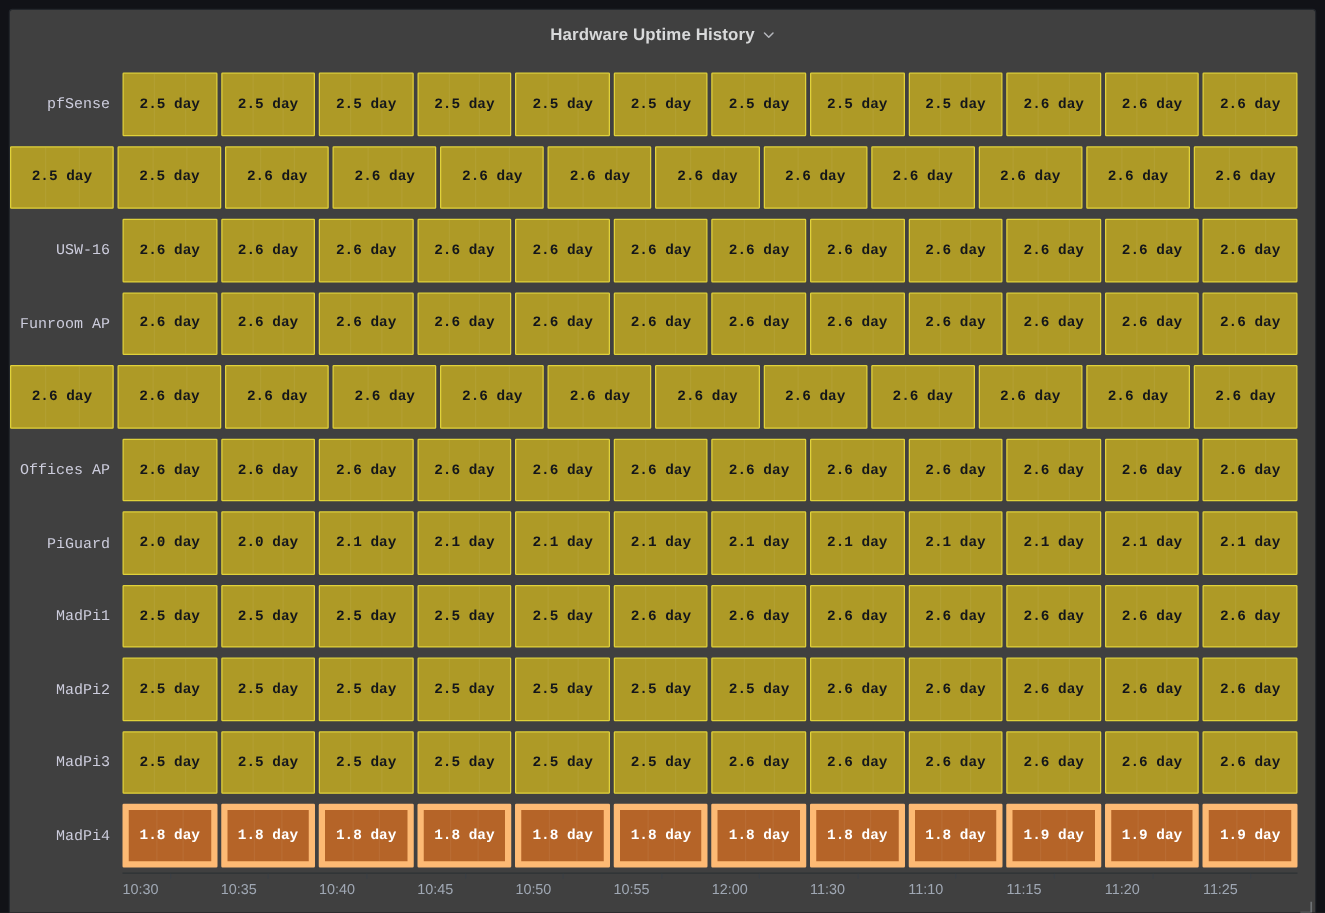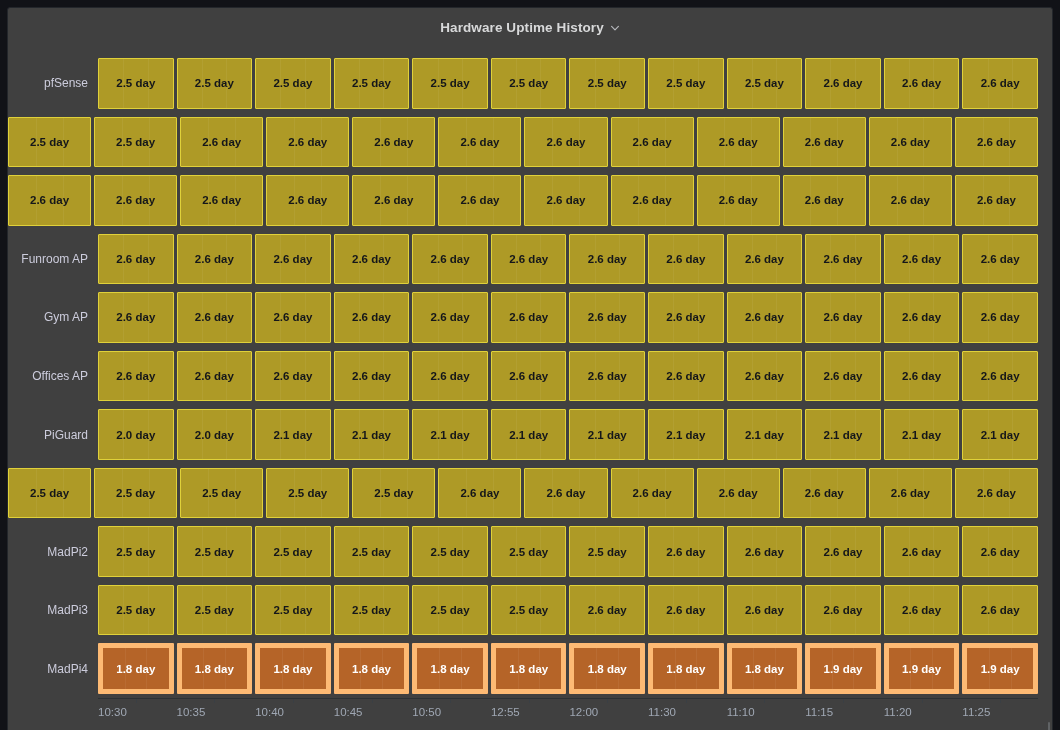--- a/index.html
+++ b/index.html
@@ -82,20 +82,21 @@
     display: flex;
     flex-direction: column;
   }
 
   .rows-area {
     flex: 1 1 auto;
     display: flex;
     flex-direction: column;
     padding: 8px 14px 0 0;
     box-sizing: border-box;
+    font-family: Liberation Mono, monospace;
   }
 
   .srow {
     flex: 1 1 0;
     display: flex;
     align-items: stretch;
     min-height: 0;
   }
 
   .row-label {
@@ -306,20 +307,21 @@
                 </div>
                 <div class="cell c-yellow" title="CloudKey @ 11:20 — 2.6 day">
                   <span>2.6 day</span>
                 </div>
                 <div class="cell c-yellow" title="CloudKey @ 11:25 — 2.6 day">
                   <span>2.6 day</span>
                 </div>
               </div>
             </div>
             <div class="srow">
+              <div class="row-label">USW-16</div>
               <div class="row-cells">
                 <div class="cell c-yellow" title="USW-16 @ 10:30 — 2.6 day">
                   <span>2.6 day</span>
                 </div>
                 <div class="cell c-yellow" title="USW-16 @ 10:35 — 2.6 day">
                   <span>2.6 day</span>
                 </div>
                 <div class="cell c-yellow" title="USW-16 @ 10:40 — 2.6 day">
                   <span>2.6 day</span>
                 </div>
@@ -387,21 +389,20 @@
                 </div>
                 <div class="cell c-yellow" title="Funroom AP @ 11:20 — 2.6 day">
                   <span>2.6 day</span>
                 </div>
                 <div class="cell c-yellow" title="Funroom AP @ 11:25 — 2.6 day">
                   <span>2.6 day</span>
                 </div>
               </div>
             </div>
             <div class="srow">
-              <div class="row-label">Gym AP</div>
               <div class="row-cells">
                 <div class="cell c-yellow" title="Gym AP @ 10:30 — 2.6 day">
                   <span>2.6 day</span>
                 </div>
                 <div class="cell c-yellow" title="Gym AP @ 10:35 — 2.6 day">
                   <span>2.6 day</span>
                 </div>
                 <div class="cell c-yellow" title="Gym AP @ 10:40 — 2.6 day">
                   <span>2.6 day</span>
                 </div>
@@ -510,20 +511,21 @@
                 </div>
                 <div class="cell c-yellow" title="PiGuard @ 11:20 — 2.1 day">
                   <span>2.1 day</span>
                 </div>
                 <div class="cell c-yellow" title="PiGuard @ 11:25 — 2.1 day">
                   <span>2.1 day</span>
                 </div>
               </div>
             </div>
             <div class="srow">
+              <div class="row-label">MadPi1</div>
               <div class="row-cells">
                 <div class="cell c-yellow" title="MadPi1 @ 10:30 — 2.5 day">
                   <span>2.5 day</span>
                 </div>
                 <div class="cell c-yellow" title="MadPi1 @ 10:35 — 2.5 day">
                   <span>2.5 day</span>
                 </div>
                 <div class="cell c-yellow" title="MadPi1 @ 10:40 — 2.5 day">
                   <span>2.5 day</span>
                 </div>
@@ -698,21 +700,21 @@
               <div class="xtick">
                 <span class="tickmark"></span>
                 <span>10:45</span>
               </div>
               <div class="xtick">
                 <span class="tickmark"></span>
                 <span>10:50</span>
               </div>
               <div class="xtick">
                 <span class="tickmark"></span>
-                <span>12:55</span>
+                <span>10:55</span>
               </div>
               <div class="xtick">
                 <span class="tickmark"></span>
                 <span>12:00</span>
               </div>
               <div class="xtick">
                 <span class="tickmark"></span>
                 <span>11:30</span>
               </div>
               <div class="xtick">

